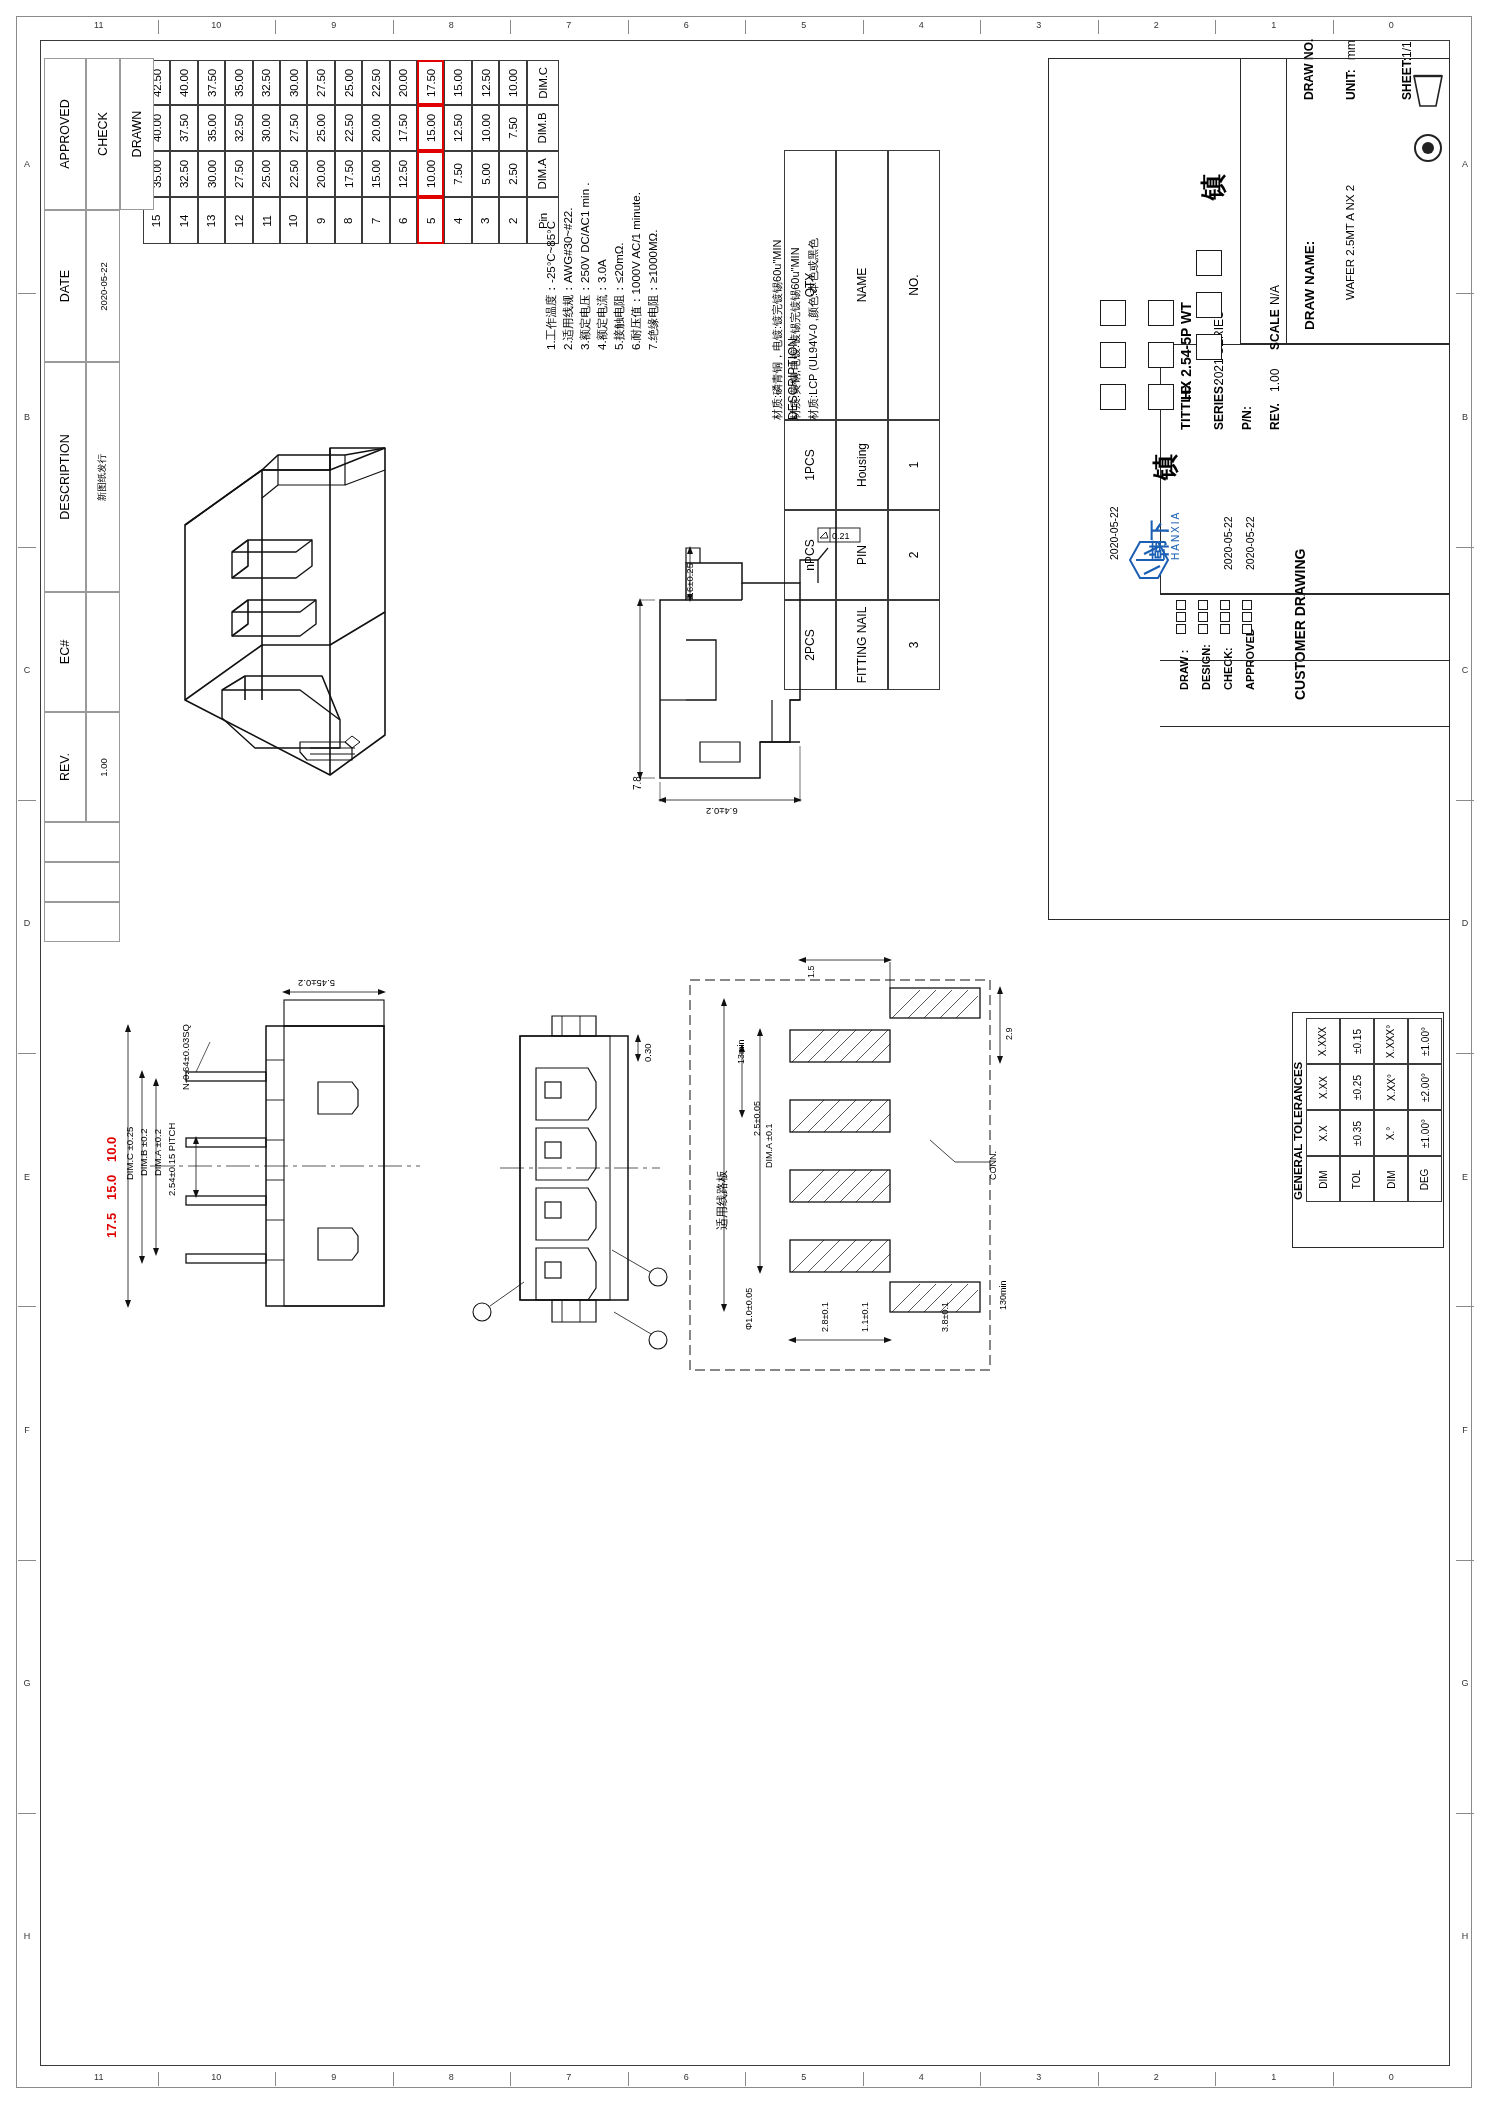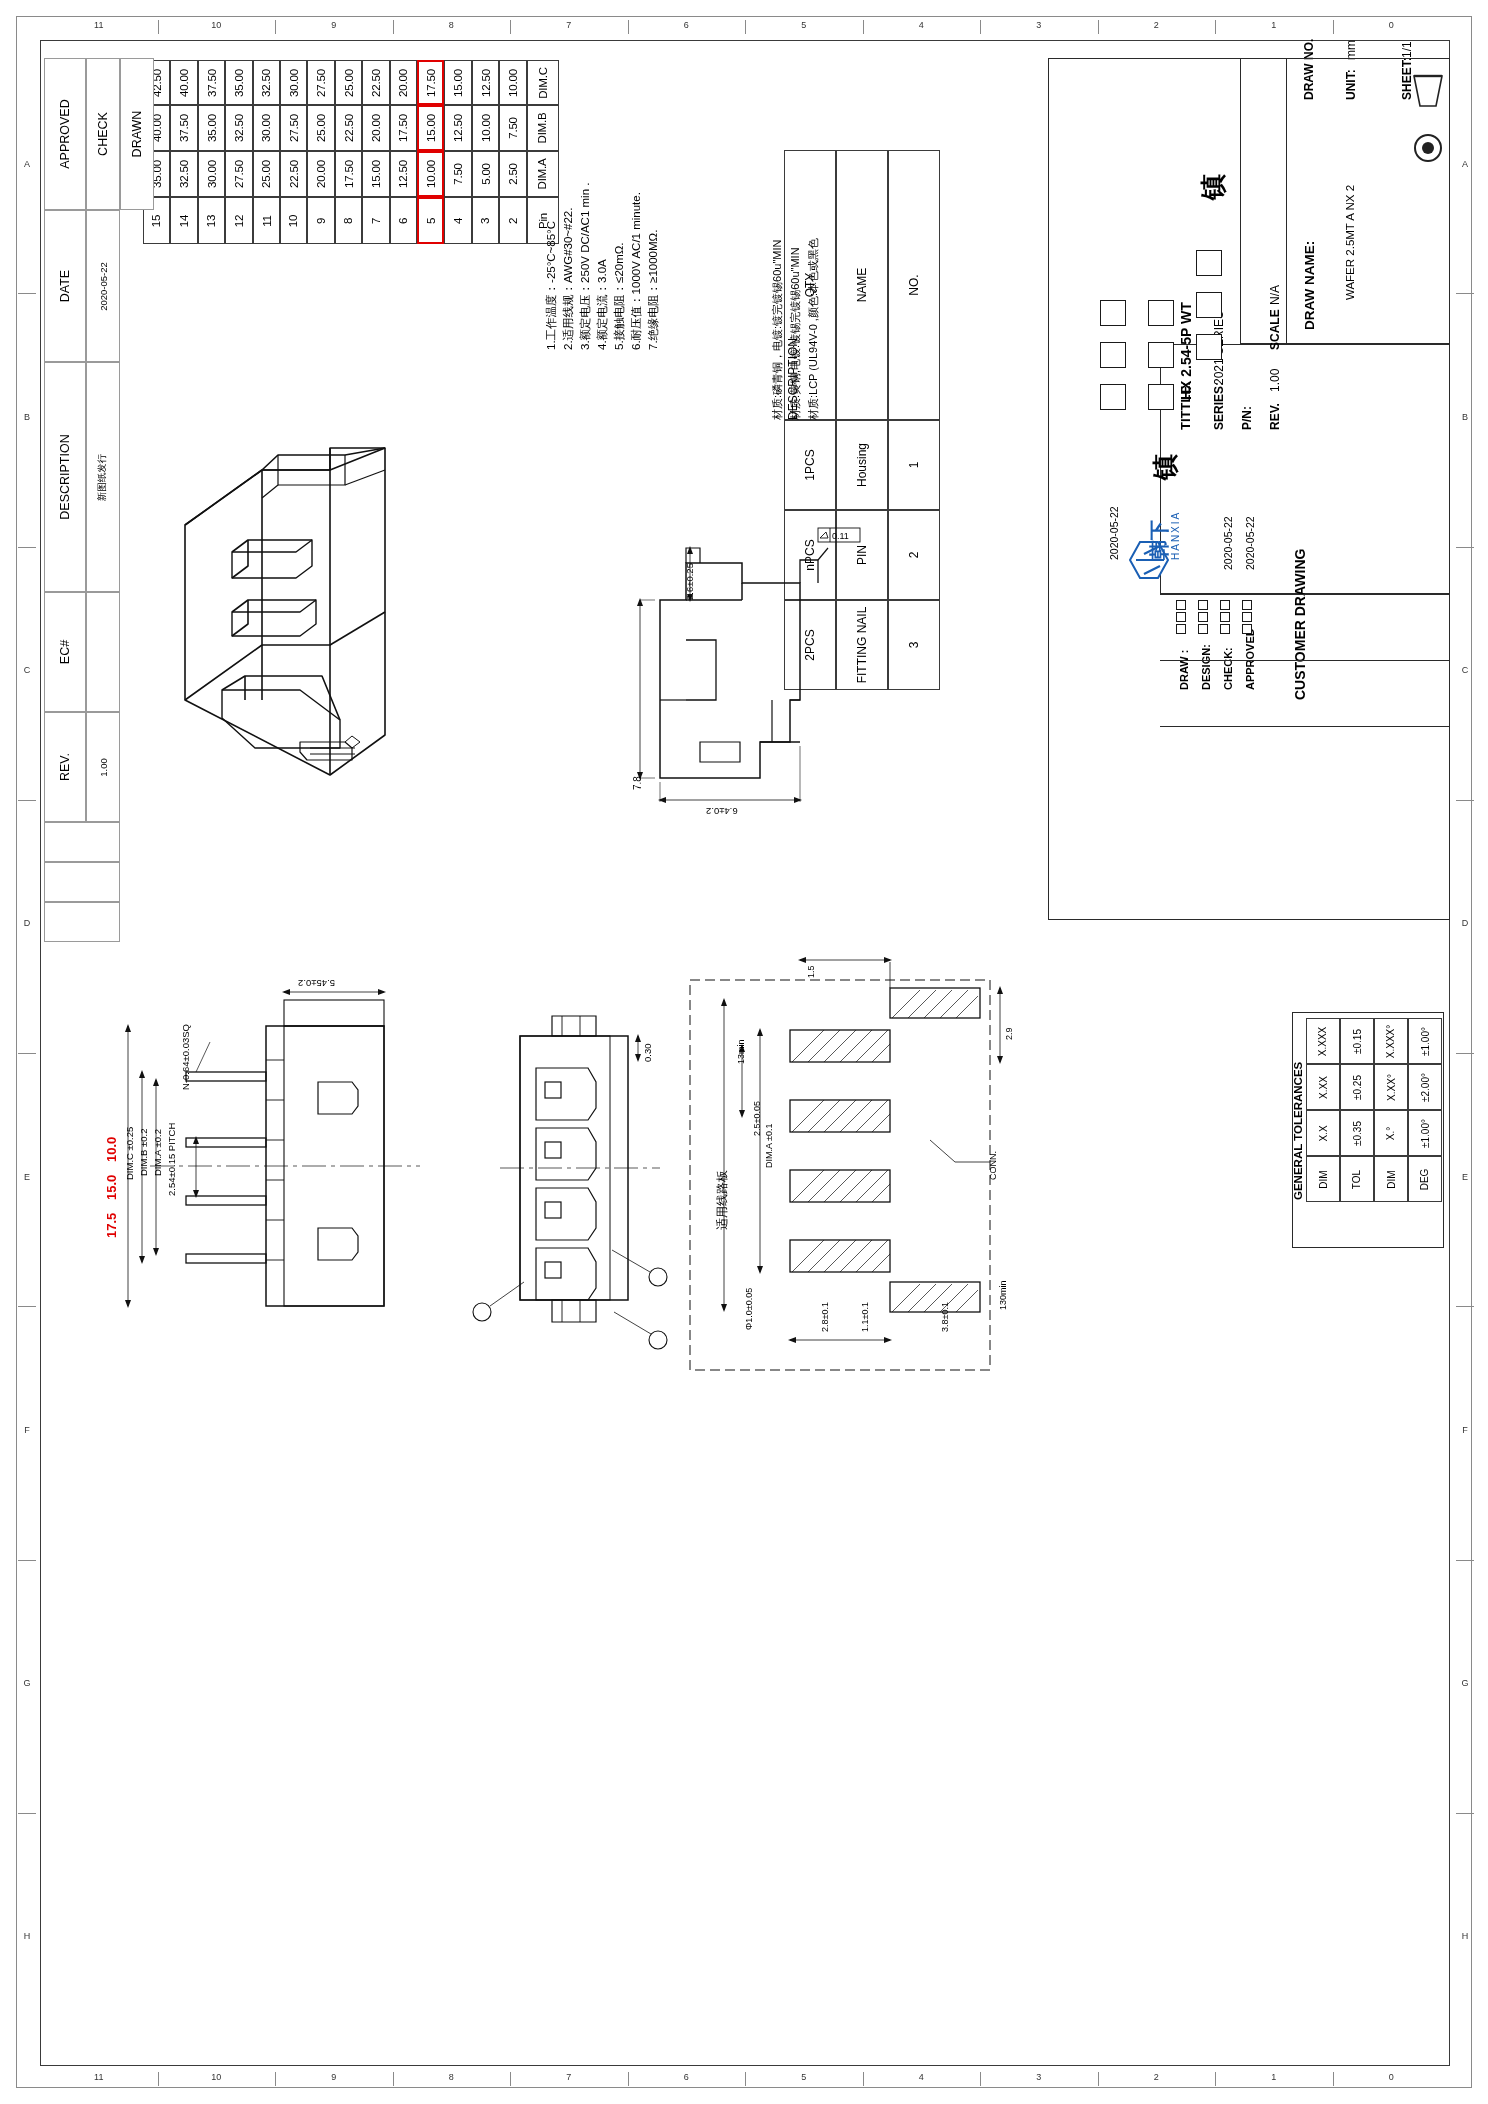--- a/index.html
+++ b/index.html
@@ -735,21 +735,21 @@
       <line x1="790" y1="1340" x2="890" y2="1340" stroke="#111" stroke-width="0.8"></line>
       <path d="M796 1337 L788 1340 L796 1343 Z" fill="#111" stroke="none"></path>
       <path d="M884 1337 L892 1340 L884 1343 Z" fill="#111" stroke="none"></path>
     </g>
   </svg>
 
   <div id="dimlabels">
       <div style="position:absolute;left:632px;top:790px;font-size:10px;white-space:nowrap;transform:rotate(-90deg);transform-origin:0 0;">7.8</div>
       <div style="position:absolute;left:684px;top:600px;font-size:9.5px;white-space:nowrap;transform:rotate(-90deg);transform-origin:0 0;">2.6±0.25</div>
       <div style="position:absolute;left:706px;top:806px;font-size:9.5px;transform:rotate(180deg);white-space:nowrap;">6.4±0.2</div>
-      <div style="position:absolute;left:832px;top:531px;font-size:9px;white-space:nowrap;">0.11</div>
+      <div style="position:absolute;left:832px;top:531px;font-size:9px;white-space:nowrap;">0.21</div>
       <div style="position:absolute;left:124px;top:1180px;font-size:9.5px;white-space:nowrap;transform:rotate(-90deg);transform-origin:0 0;">DIM.C ±0.25</div>
       <div style="position:absolute;left:138px;top:1176px;font-size:9.5px;white-space:nowrap;transform:rotate(-90deg);transform-origin:0 0;">DIM.B ±0.2</div>
       <div style="position:absolute;left:152px;top:1176px;font-size:9.5px;white-space:nowrap;transform:rotate(-90deg);transform-origin:0 0;">DIM.A ±0.2</div>
       <div style="position:absolute;left:166px;top:1196px;font-size:9.5px;white-space:nowrap;transform:rotate(-90deg);transform-origin:0 0;">2.54±0.15 PITCH</div>
       <div style="position:absolute;left:180px;top:1090px;font-size:9.5px;white-space:nowrap;transform:rotate(-90deg);transform-origin:0 0;">N-0.64±0.03SQ</div>
       <div style="position:absolute;left:104px;top:1238px;font-size:13px;white-space:nowrap;transform:rotate(-90deg);transform-origin:0 0;color:#e00000;font-weight:bold;">17.5</div>
       <div style="position:absolute;left:104px;top:1200px;font-size:13px;white-space:nowrap;transform:rotate(-90deg);transform-origin:0 0;color:#e00000;font-weight:bold;">15.0</div>
       <div style="position:absolute;left:104px;top:1162px;font-size:13px;white-space:nowrap;transform:rotate(-90deg);transform-origin:0 0;color:#e00000;font-weight:bold;">10.0</div>
       <div style="position:absolute;left:298px;top:978px;font-size:9.5px;transform:rotate(180deg);white-space:nowrap;">5.45±0.2</div>
       <div style="position:absolute;left:642px;top:1062px;font-size:9.5px;white-space:nowrap;transform:rotate(-90deg);transform-origin:0 0;">0.30</div>

